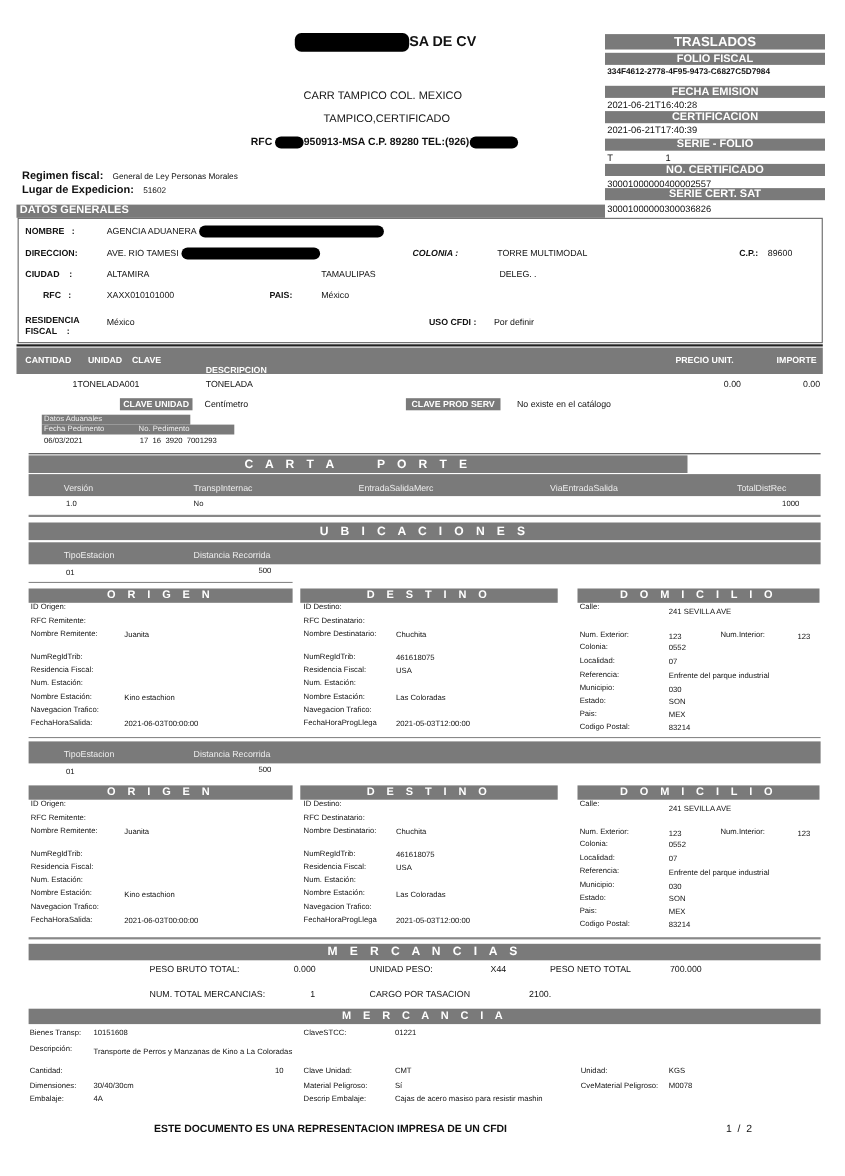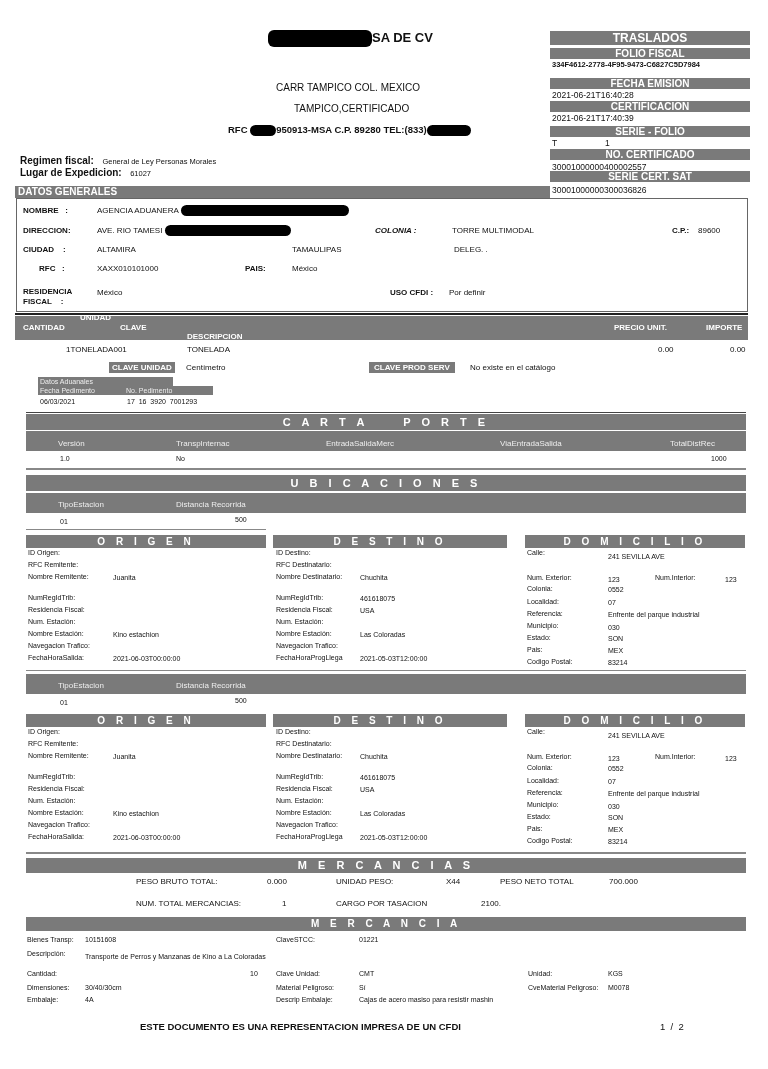--- a/index.html
+++ b/index.html
@@ -20,29 +20,29 @@
 </head>
 <body>
 
 <div class="abs" style="left:268px;top:30px;font-size:13px;font-weight:bold;">
   <span class="redact" style="width:104px;height:17px;vertical-align:middle;"></span><span>SA DE CV</span>
 </div>
 <div class="abs" style="left:276px;top:82px;font-size:10px;">CARR TAMPICO COL. MEXICO</div>
 <div class="abs" style="left:294px;top:103px;font-size:10px;">TAMPICO,CERTIFICADO</div>
 <div class="abs" style="left:228px;top:124px;font-size:9.5px;font-weight:bold;">
   <span>RFC</span>
-  <span class="redact" style="width:26px;height:11px;vertical-align:middle;"></span><span>950913-MSA C.P. 89280 TEL:(833)</span><span class="redact" style="width:44px;height:11px;vertical-align:middle;"></span>
+  <span class="redact" style="width:26px;height:11px;vertical-align:middle;"></span><span>950913-MSA C.P. 89280 TEL:(926)</span><span class="redact" style="width:44px;height:11px;vertical-align:middle;"></span>
 </div>
 <div class="abs" style="left:20px;top:150px;">
   <span class="b" style="font-size:10px;">Regimen fiscal:</span>
   <span style="font-size:7.5px;margin-left:4px;">General de Ley Personas Morales</span>
 </div>
 <div class="abs" style="left:20px;top:162px;">
   <span class="b" style="font-size:10px;">Lugar de Expedicion:</span>
-  <span style="font-size:7.5px;margin-left:4px;">61027</span>
+  <span style="font-size:7.5px;margin-left:4px;">51602</span>
 </div>
 
 <div class="rbox-title" style="top:31px;height:14px;font-size:12px;line-height:14px;">TRASLADOS</div>
 <div class="rbox-title" style="top:48px;height:11px;font-size:10px;line-height:11px;">FOLIO FISCAL</div>
 <div class="rbox-val b" style="top:60px;font-size:7.5px;">334F4612-2778-4F95-9473-C6827C5D7984</div>
 <div class="rbox-title" style="top:78px;height:11px;font-size:10px;line-height:11px;">FECHA EMISION</div>
 <div class="rbox-val" style="top:90px;">2021-06-21T16:40:28</div>
 <div class="rbox-title" style="top:101px;height:11px;font-size:10px;line-height:11px;">CERTIFICACION</div>
 <div class="rbox-val" style="top:113px;">2021-06-21T17:40:39</div>
 <div class="rbox-title" style="top:126px;height:11px;font-size:10px;line-height:11px;">SERIE - FOLIO</div>
@@ -72,21 +72,21 @@
 <div class="abs b sm8" style="left:245px;top:264px;">PAIS:</div>
 <div class="abs sm8" style="left:292px;top:264px;">México</div>
 <div class="abs b sm8" style="left:23px;top:287px;line-height:10px;white-space:pre;"><div>RESIDENCIA</div><div>FISCAL    :</div></div>
 <div class="abs sm8" style="left:97px;top:288px;">México</div>
 <div class="abs b sm8" style="left:390px;top:288px;">USO CFDI :</div>
 <div class="abs sm8" style="left:449px;top:288px;">Por definir</div>
 
 <div class="abs" style="left:15px;top:313px;width:733px;height:2px;background:#222;"></div>
 <div class="abs gray" style="left:15px;top:316px;width:733px;height:24px;"></div>
 <div class="abs b sm8" style="left:23px;top:323px;color:#fff;">CANTIDAD</div>
-<div class="abs b sm8" style="left:80px;top:313px;color:#fff;">UNIDAD</div>
+<div class="abs b sm8" style="left:80px;top:323px;color:#fff;">UNIDAD</div>
 <div class="abs b sm8" style="left:120px;top:323px;color:#fff;">CLAVE</div>
 <div class="abs b sm8" style="left:187px;top:332px;color:#fff;">DESCRIPCION</div>
 <div class="abs b sm8" style="left:614px;top:323px;color:#fff;">PRECIO UNIT.</div>
 <div class="abs b sm8" style="left:706px;top:323px;color:#fff;">IMPORTE</div>
 <div class="abs sm8" style="left:66px;top:345px;">1TONELADA001</div>
 <div class="abs sm8" style="left:187px;top:345px;">TONELADA</div>
 <div class="abs sm8" style="left:658px;top:345px;">0.00</div>
 <div class="abs sm8" style="left:730px;top:345px;">0.00</div>
 <div class="abs gray b sm8" style="left:109px;top:362px;padding:1px 3px;">CLAVE UNIDAD</div>
 <div class="abs sm8" style="left:186px;top:363px;">Centímetro</div>
@@ -94,21 +94,21 @@
 <div class="abs sm8" style="left:470px;top:363px;">No existe en el catálogo</div>
 <div class="abs gray small" style="left:38px;top:377px;width:133px;height:9px;line-height:9px;padding-left:2px;color:#eee;">Datos Aduanales</div>
 <div class="abs gray small" style="left:38px;top:386px;width:173px;height:9px;line-height:9px;padding-left:2px;color:#eee;">
   <span>Fecha Pedimento</span>
   <span style="position:absolute;left:88px;">No. Pedimento</span>
 </div>
 <div class="abs small" style="left:40px;top:398px;">06/03/2021</div>
 <div class="abs small" style="left:127px;top:398px;white-space:pre;">17  16  3920  7001293</div>
 
 <div class="abs" style="left:26px;top:412px;width:720px;height:1px;background:#444;"></div>
-<div class="abs gray hdr-center" style="left:26px;top:414px;width:720px;height:16px;line-height:16px;white-space:pre;">C A R T A     P O R T E</div>
+<div class="abs gray hdr-center" style="left:26px;top:414px;width:599px;height:16px;line-height:16px;white-space:pre;">C A R T A     P O R T E</div>
 <div class="abs gray" style="left:26px;top:431px;width:720px;height:20px;"></div>
 <div class="abs small" style="left:58px;top:439px;color:#eee;font-size:8px;">Versión</div>
 <div class="abs small" style="left:176px;top:439px;color:#eee;font-size:8px;">TranspInternac</div>
 <div class="abs small" style="left:326px;top:439px;color:#eee;font-size:8px;">EntradaSalidaMerc</div>
 <div class="abs small" style="left:500px;top:439px;color:#eee;font-size:8px;">ViaEntradaSalida</div>
 <div class="abs small" style="left:670px;top:439px;color:#eee;font-size:8px;">TotalDistRec</div>
 <div class="abs small" style="left:60px;top:455px;">1.0</div>
 <div class="abs small" style="left:176px;top:455px;">No</div>
 <div class="abs small" style="left:711px;top:455px;">1000</div>
 <div class="abs rline" style="left:26px;top:468px;width:720px;"></div>

